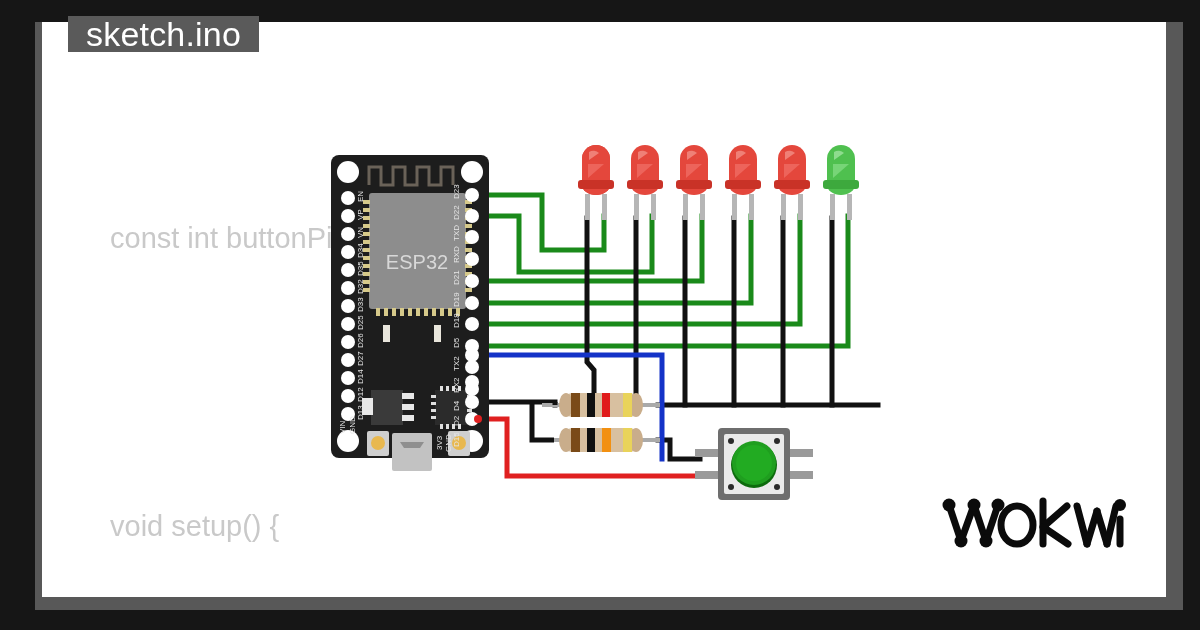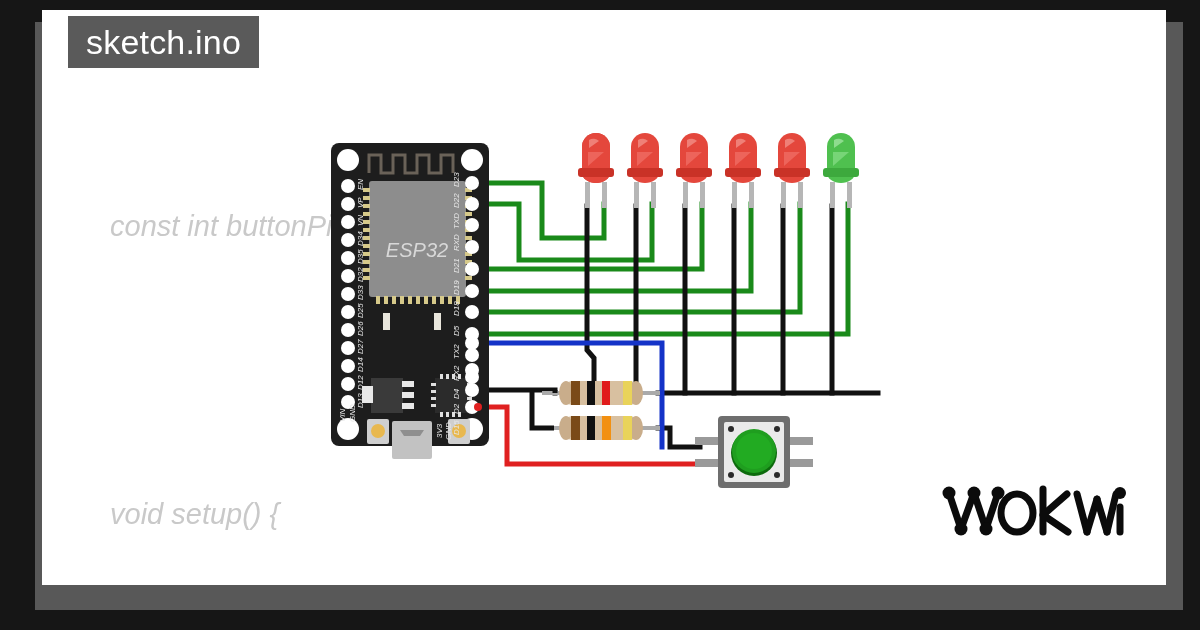--- a/index.html
+++ b/index.html
@@ -18,31 +18,30 @@
   }
   
   .panel-border {
     position: absolute;
     left: 35px; top: 22px;
     width: 1148px; height: 588px;
     background: #585858;
   }
   .panel {
     position: absolute;
-    left: 42px; top: 10px;
+    left: 42px; top: 22px;
     width: 1124px; height: 575px;
     background: #ffffff;
     overflow: hidden;
-    font-style: italic;
   }
   
   .tab {
     position: absolute;
     left: 68px; top: 16px;
-    height: 52px;
+    height: 36px;
     padding: 0 18px;
     display: flex; align-items: center;
     background: #5a5a5a;
     color: #ffffff;
     font-size: 34px;
     letter-spacing: 0.2px;
     z-index: 40;
     white-space: nowrap;
   }
   

